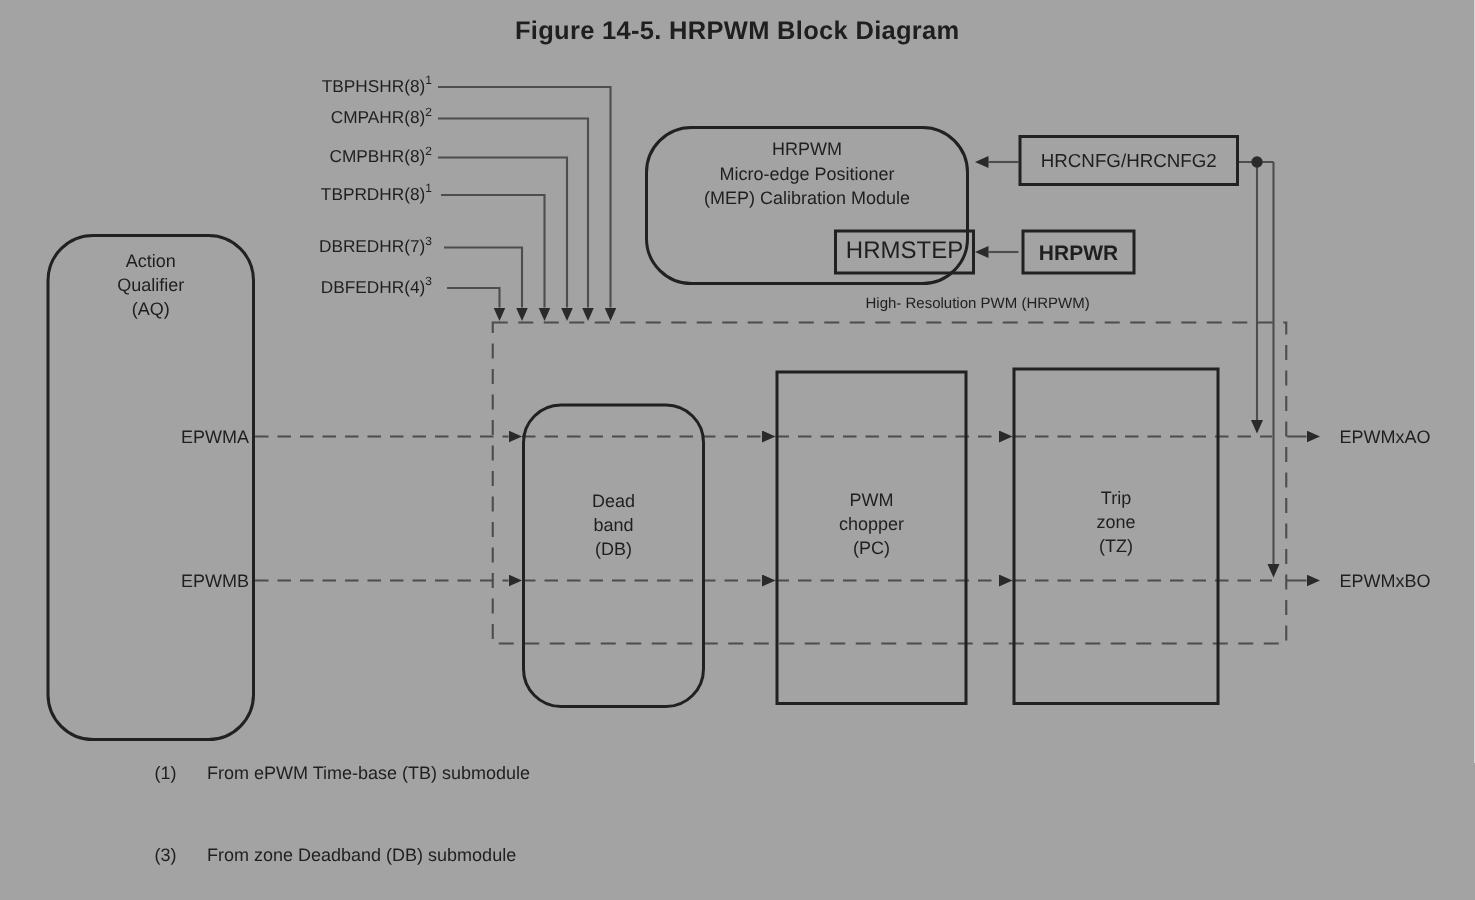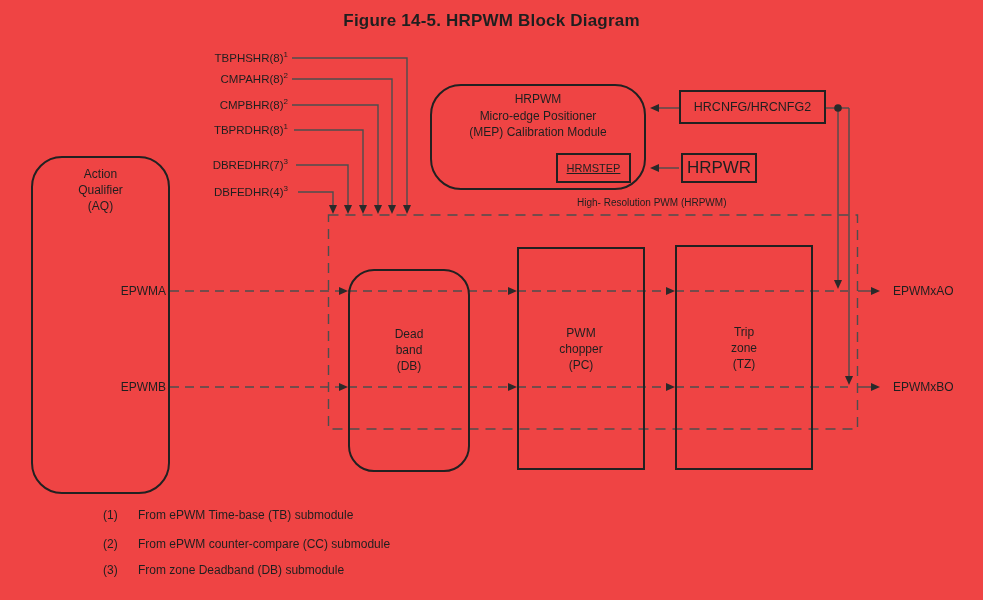--- a/index.html
+++ b/index.html
@@ -1,17 +1,17 @@
 <!DOCTYPE html>
 <html><head>
 <meta charset="utf-8">
 <style>
   html,body{margin:0;padding:0;background:#ffffff;}
   .stage{
-    position:relative;width:983px;height:600px;background:#ef4444;
+    position:relative;width:983px;height:600px;background:#a3a3a3;
     font-family:"Liberation Sans","DejaVu Sans",sans-serif;color:#1f1f1f;
     overflow:hidden;
   }
   .abs{position:absolute;}
   .title{
     left:0;top:11px;width:983px;text-align:center;
     font-size:17px;font-weight:bold;letter-spacing:0.2px;
   }
   .wires{left:0;top:0;width:983px;height:600px;}
   .box{
@@ -90,29 +90,29 @@
 Qualifier
 (AQ)</span>
   </div>
 
   <div class="box topalign" style="left:430px;top:84px;width:216px;height:106px;padding-top:5px;line-height:16.5px;">
     <span class="lbl">HRPWM
 Micro-edge Positioner
 (MEP) Calibration Module</span>
   </div>
 
-  <div class="box" style="left:556px;top:153px;width:75px;height:30px;font-size:11px;text-decoration:underline;">
+  <div class="box" style="left:556px;top:153px;width:94px;height:30px;font-size:16px;">
     <span class="lbl">HRMSTEP</span>
   </div>
 
   <div class="box" style="left:679px;top:90px;width:147px;height:34px;font-size:12.5px;">
     <span class="lbl">HRCNFG/HRCNFG2</span>
   </div>
 
-  <div class="box" style="left:681px;top:153px;width:76px;height:30px;font-size:17px;">
+  <div class="box" style="left:681px;top:153px;width:76px;height:30px;font-size:14px;font-weight:bold;">
     <span class="lbl">HRPWR</span>
   </div>
 
   <div class="box" style="left:348px;top:269px;width:122px;height:203px;padding-bottom:42px;border-radius:26px;">
     <span class="lbl">Dead
 band
 (DB)</span>
   </div>
 
   <div class="box" style="left:517px;top:247px;width:128px;height:223px;padding-bottom:20px;">
@@ -149,20 +149,17 @@
   <div class="region-label" style="left:577px;top:196px;">High- Resolution PWM (HRPWM)</div>
 
   <div class="port right-align" style="left:96px;top:284px;width:70px;">EPWMA</div>
   <div class="port right-align" style="left:96px;top:380px;width:70px;">EPWMB</div>
   <div class="port" style="left:893px;top:284px;">EPWMxAO</div>
   <div class="port" style="left:893px;top:380px;">EPWMxBO</div>
 
   <div class="footnote" style="left:103px;top:508px;">
     <span class="num">(1)</span><span>From ePWM Time-base (TB) submodule</span>
   </div>
-  <div class="footnote" style="left:103px;top:537px;">
-    <span class="num">(2)</span><span>From ePWM counter-compare (CC) submodule</span>
-  </div>
   <div class="footnote" style="left:103px;top:563px;">
     <span class="num">(3)</span><span>From zone Deadband (DB) submodule</span>
   </div>
 
 </div>
 
 </body></html>

